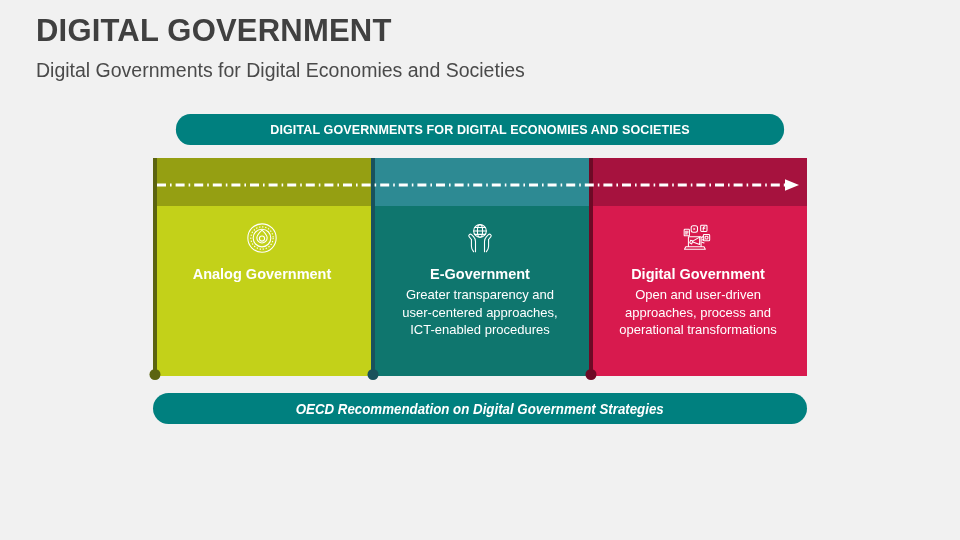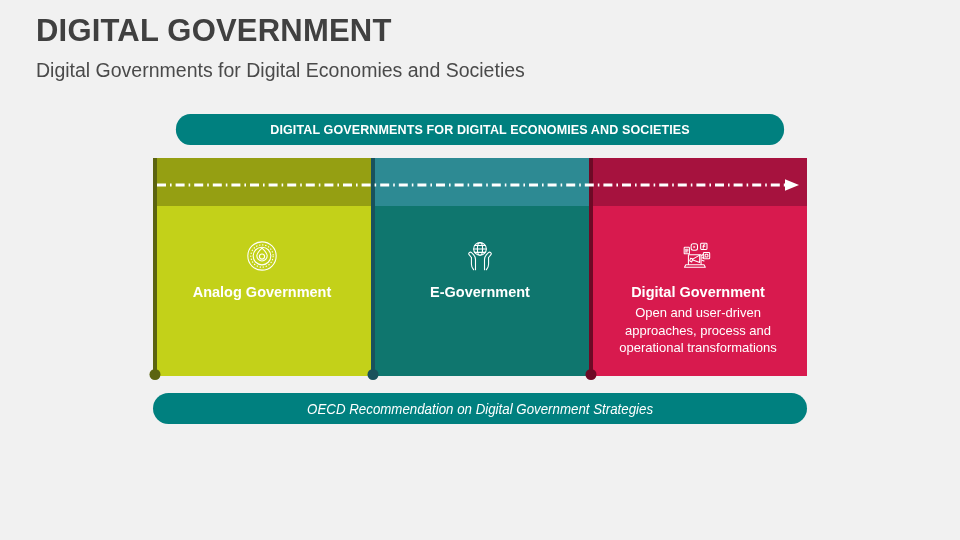--- a/index.html
+++ b/index.html
@@ -64,21 +64,21 @@
     font-weight: bold;
     letter-spacing: 0.1px;
     transform: scaleX(0.93);
   }
   #bottom-banner {
     position: absolute;
     left: 0;
     bottom: 0;
     width: 100%;
     font-size: 14px;
-    font-weight: normal;
+    font-weight: bold;
     font-style: italic;
     transform: none;
   }
   #bottom-banner .banner-text {
     display: block;
     transform: scaleX(0.95);
   }
 
   
   #columns {
@@ -103,21 +103,21 @@
   }
   .col-body {
     position: absolute;
     left: 0;
     top: 48px;
     width: 100%;
     bottom: 0;
     display: flex;
     flex-direction: column;
     align-items: center;
-    padding-top: 30px;
+    padding-top: 12px;
     box-sizing: border-box;
   }
   .col-icon {
     width: 40px;
     height: 40px;
     display: block;
     margin-bottom: 8px;
   }
   .col-icon svg { display: block; }
   .col-heading {
@@ -208,20 +208,23 @@
             <ellipse cx="24" cy="15.5" rx="3.1" ry="7.6"></ellipse>
             <line x1="16.4" y1="15.5" x2="31.6" y2="15.5"></line>
             <path d="M17.6 11.4h12.8M17.6 19.6h12.8"></path>
             <path d="M18.6 40.5V28.3c0-2.2-.9-4.3-2.4-5.9l-2.3-2.4a1.9 1.9 0 0 0-2.8 2.6l2.6 3.2"></path>
             <path d="M13.7 25.8v8.1c0 2.5 1 4.9 2.7 6.6"></path>
             <path d="M29.4 40.5V28.3c0-2.2.9-4.3 2.4-5.9l2.3-2.4a1.9 1.9 0 0 1 2.8 2.6l-2.6 3.2"></path>
             <path d="M34.3 25.8v8.1c0 2.5-1 4.9-2.7 6.6"></path>
           </svg>
         </span>
         <div class="col-heading">E-Government</div>
+        <div class="col-desc">Greater transparency and
+user-centered approaches,
+ICT-enabled procedures</div>
       </div>
     </div>
 
     <div class="column">
       <div class="col-top-band" id="band-2" style="background: rgb(166, 18, 62);"></div>
       <div class="col-body" id="body-2" style="background: rgb(216, 26, 78);">
         <span class="col-icon">
           <svg viewBox="0 0 48 48" width="40" height="40" fill="none" stroke="#ffffff" stroke-width="1.25" stroke-linejoin="round" stroke-linecap="round">
 
             <path d="M12.5 34.2V22.6h15.2v11.6"></path>

